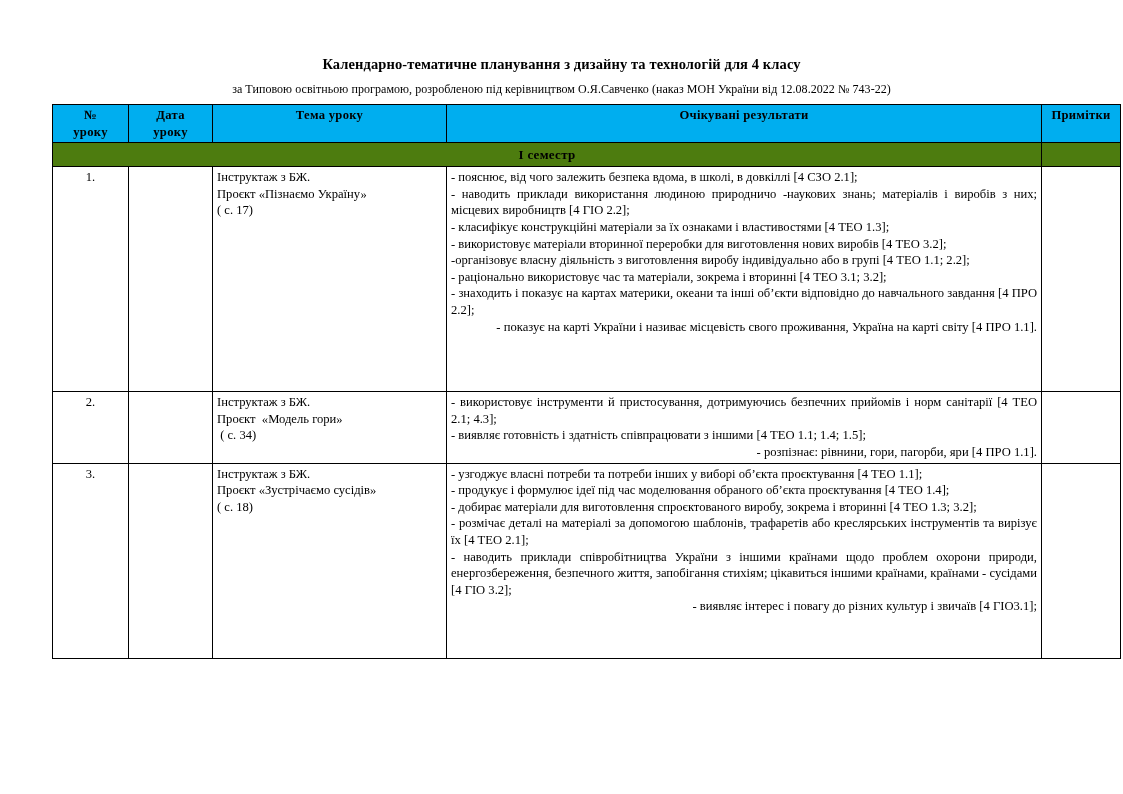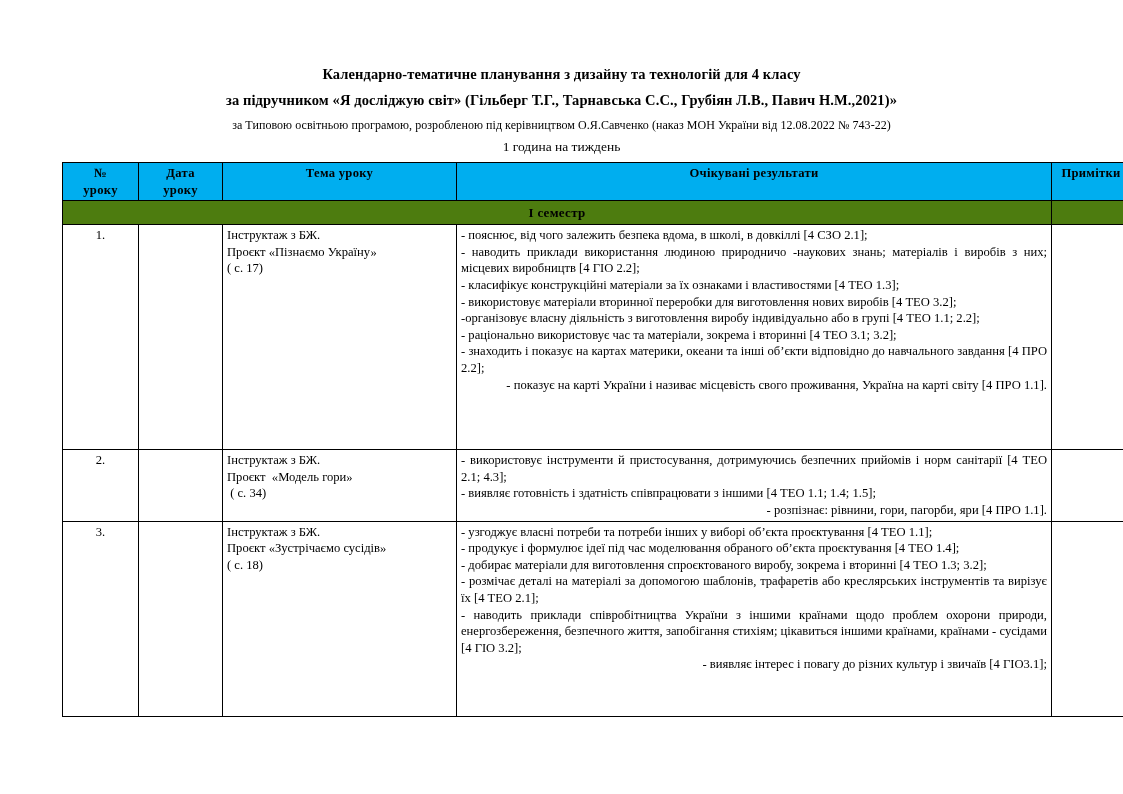--- a/index.html
+++ b/index.html
@@ -12,21 +12,21 @@
     background: #ffffff;
     font-family: "Liberation Serif", "DejaVu Serif", serif;
     color: #000000;
     overflow: hidden;
   }
   .page {
     position: relative;
     width: 1123px;
     height: 794px;
     box-sizing: border-box;
-    padding: 12px;
+    padding: 2px;
   }
   .titles {
     padding-top: 52px;
     text-align: center;
   }
   .title-line-1 {
     font-size: 14.5px;
     font-weight: bold;
     line-height: 21px;
     letter-spacing: 0.1px;
@@ -123,23 +123,21 @@
   .row-2 td { height: 66px; }
   .row-3 td { height: 190px; }
 </style>
 </head>
 <body>
 
 <div class="page">
 
   <div class="titles">
     <div class="title-line-1">Календарно-тематичне планування з дизайну та технологій для 4 класу</div>
-    <div class="title-line-2">за підручником «Я досліджую світ» (Гільберг Т.Г., Тарнавська С.С., Грубіян Л.В., Павич Н.М.,2021)»</div>
     <div class="title-line-3">за Типовою освітньою програмою, розробленою під керівництвом О.Я.Савченко  (наказ МОН України від 12.08.2022 № 743-22)</div>
-    <div class="title-line-4">1 година на тиждень</div>
   </div>
 
   <table class="ktp">
     <thead>
       <tr>
         <th class="col-num">
           <span>№</span><br>
           <span>уроку</span>
         </th>
         <th class="col-date">

